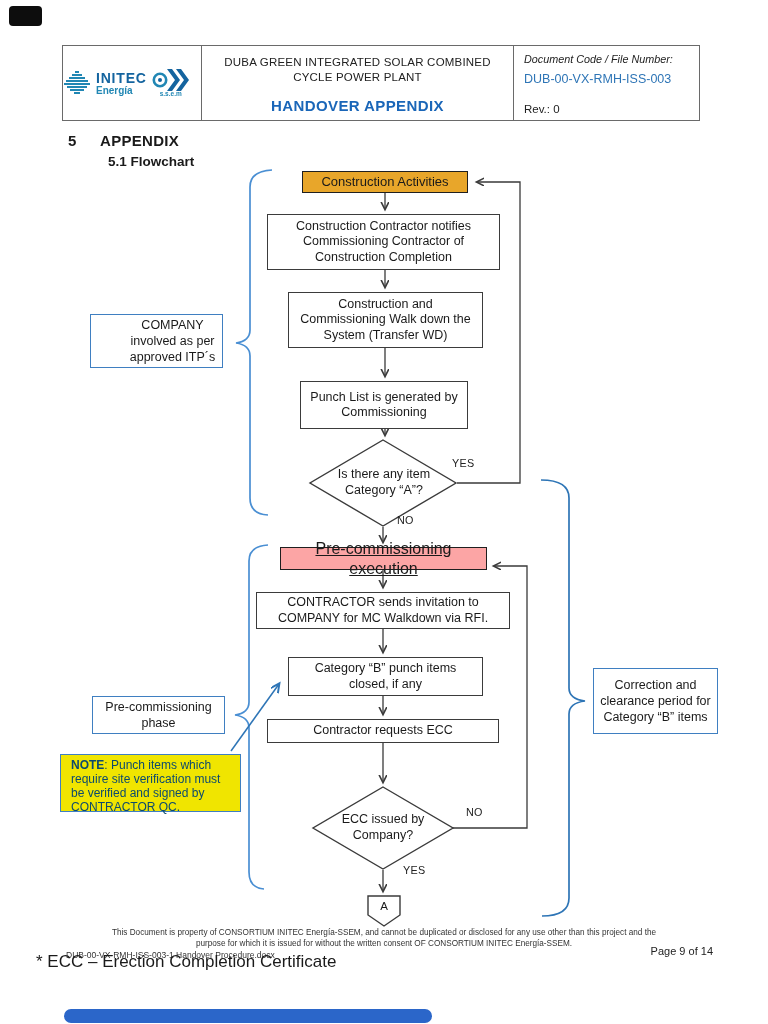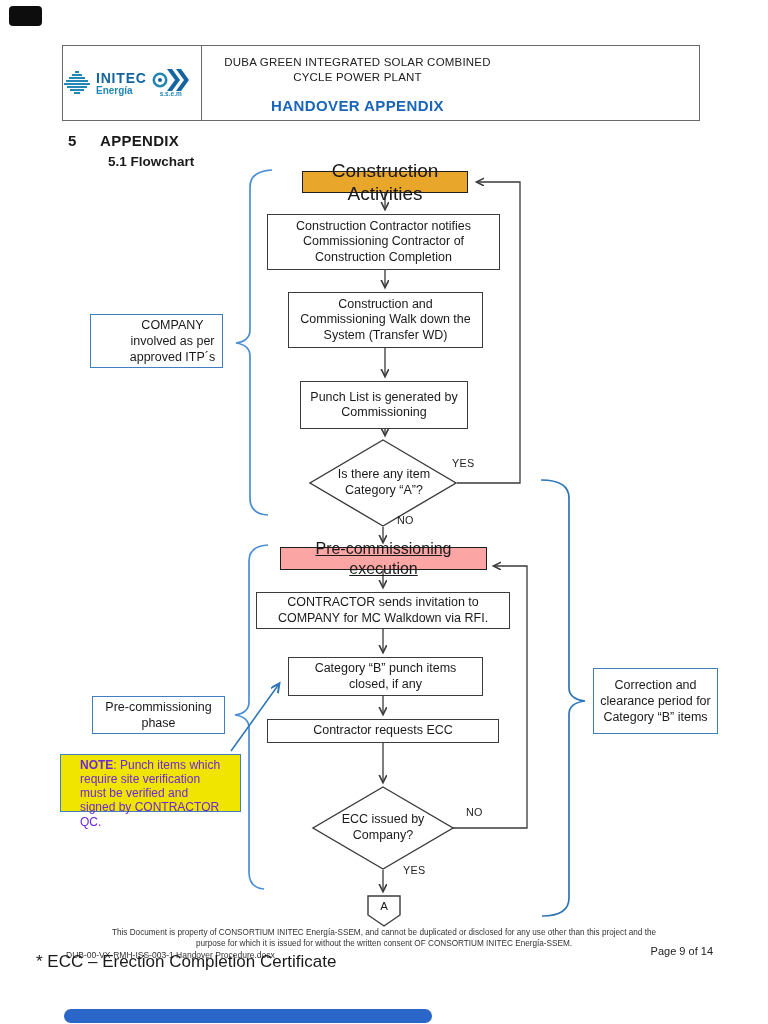--- a/index.html
+++ b/index.html
@@ -24,30 +24,30 @@
   .logo-text-ssem { font-size:6.5px; font-weight:bold; color:#2187b4; text-align:center; line-height:1; }
 
   
   .h-num { position:absolute; left:68px; top:132px; font-size:15px; font-weight:bold; }
   .h-title { position:absolute; left:100px; top:132px; font-size:15px; font-weight:bold; letter-spacing:0.3px; }
   .h-sub { position:absolute; left:108px; top:154px; font-size:13.5px; font-weight:bold; }
 
   
   .node { position:absolute; display:flex; align-items:center; justify-content:center; text-align:center;
           border:1.5px solid #3b3b3b; background:#fff; font-size:12.5px; line-height:1.22; padding:2px 5px; }
-  .node--orange { background:#e8a62a; border-color:#1f1f1f; font-size:19px; }
+  .node--orange { background:#e8a62a; border-color:#1f1f1f; font-size:13px; }
   .node--blue { background:#fca5a5; border-color:#1f1f1f; font-size:16px;text-decoration:underline; }
   .dtext { position:absolute; display:flex; align-items:center; justify-content:center; text-align:center;
            font-size:12.5px; line-height:1.25; background:transparent; }
   .lbl { position:absolute; font-size:10.8px; color:#222; letter-spacing:0.3px; }
 
   .callout { position:absolute; display:flex; align-items:center; justify-content:center; text-align:center;
              border:1.5px solid #3f7fc1; background:#fff; font-size:12.5px; line-height:1.28; }
   .note { position:absolute; left:60px; top:754px; width:181px; height:58px; background:#f0e500;
-          border:1.5px solid #3f7fc1; font-size:12px; line-height:1.18; padding:3px 19px; color:#6d28d9; }
+          border:1.5px solid #3f7fc1; font-size:12px; line-height:1.18; padding:3px 10px; color:#0c4a6e; }
   .note b { font-weight:bold; }
 
   
   .disclaimer { position:absolute; left:50px; width:668px; text-align:center; font-size:8.2px; color:#333; }
   .file-line { position:absolute; left:66px; top:950px; font-size:8.5px; color:#333; }
   .page-num { position:absolute; left:597px; top:945px; width:116px; text-align:right; font-size:11px; color:#222; }
   .ecc { position:absolute; left:36px; top:952px; font-size:17px; color:#1a1a1a; }
 
   
   .corner-marker { position:absolute; left:9px; top:6px; width:33px; height:20px; background:#0d0d0d; border-radius:4px; }
@@ -87,20 +87,25 @@
       </svg>
       <div class="logo-text-ssem">s.s.e.m</div>
     </div>
   </div>
   <div class="hdr-cell title-cell">
     <div class="plant-title">
       <div>DUBA GREEN INTEGRATED SOLAR COMBINED</div>
       <div>CYCLE POWER PLANT</div>
     </div>
     <div class="handover">HANDOVER APPENDIX</div>
+  </div>
+  <div class="hdr-cell code-cell">
+    <div class="doc-label">Document Code / File Number:</div>
+    <div class="doc-code">DUB-00-VX-RMH-ISS-003</div>
+    <div class="rev">Rev.: 0</div>
   </div>
 </div>
 
 <div class="h-num">5</div>
 <div class="h-title">APPENDIX</div>
 <div class="h-sub">5.1 Flowchart</div>
 
 <svg class="layer" width="768" height="1024" viewBox="0 0 768 1024">
   <defs>
     <marker id="arr" markerWidth="9" markerHeight="8" refX="5.5" refY="3" orient="auto">

